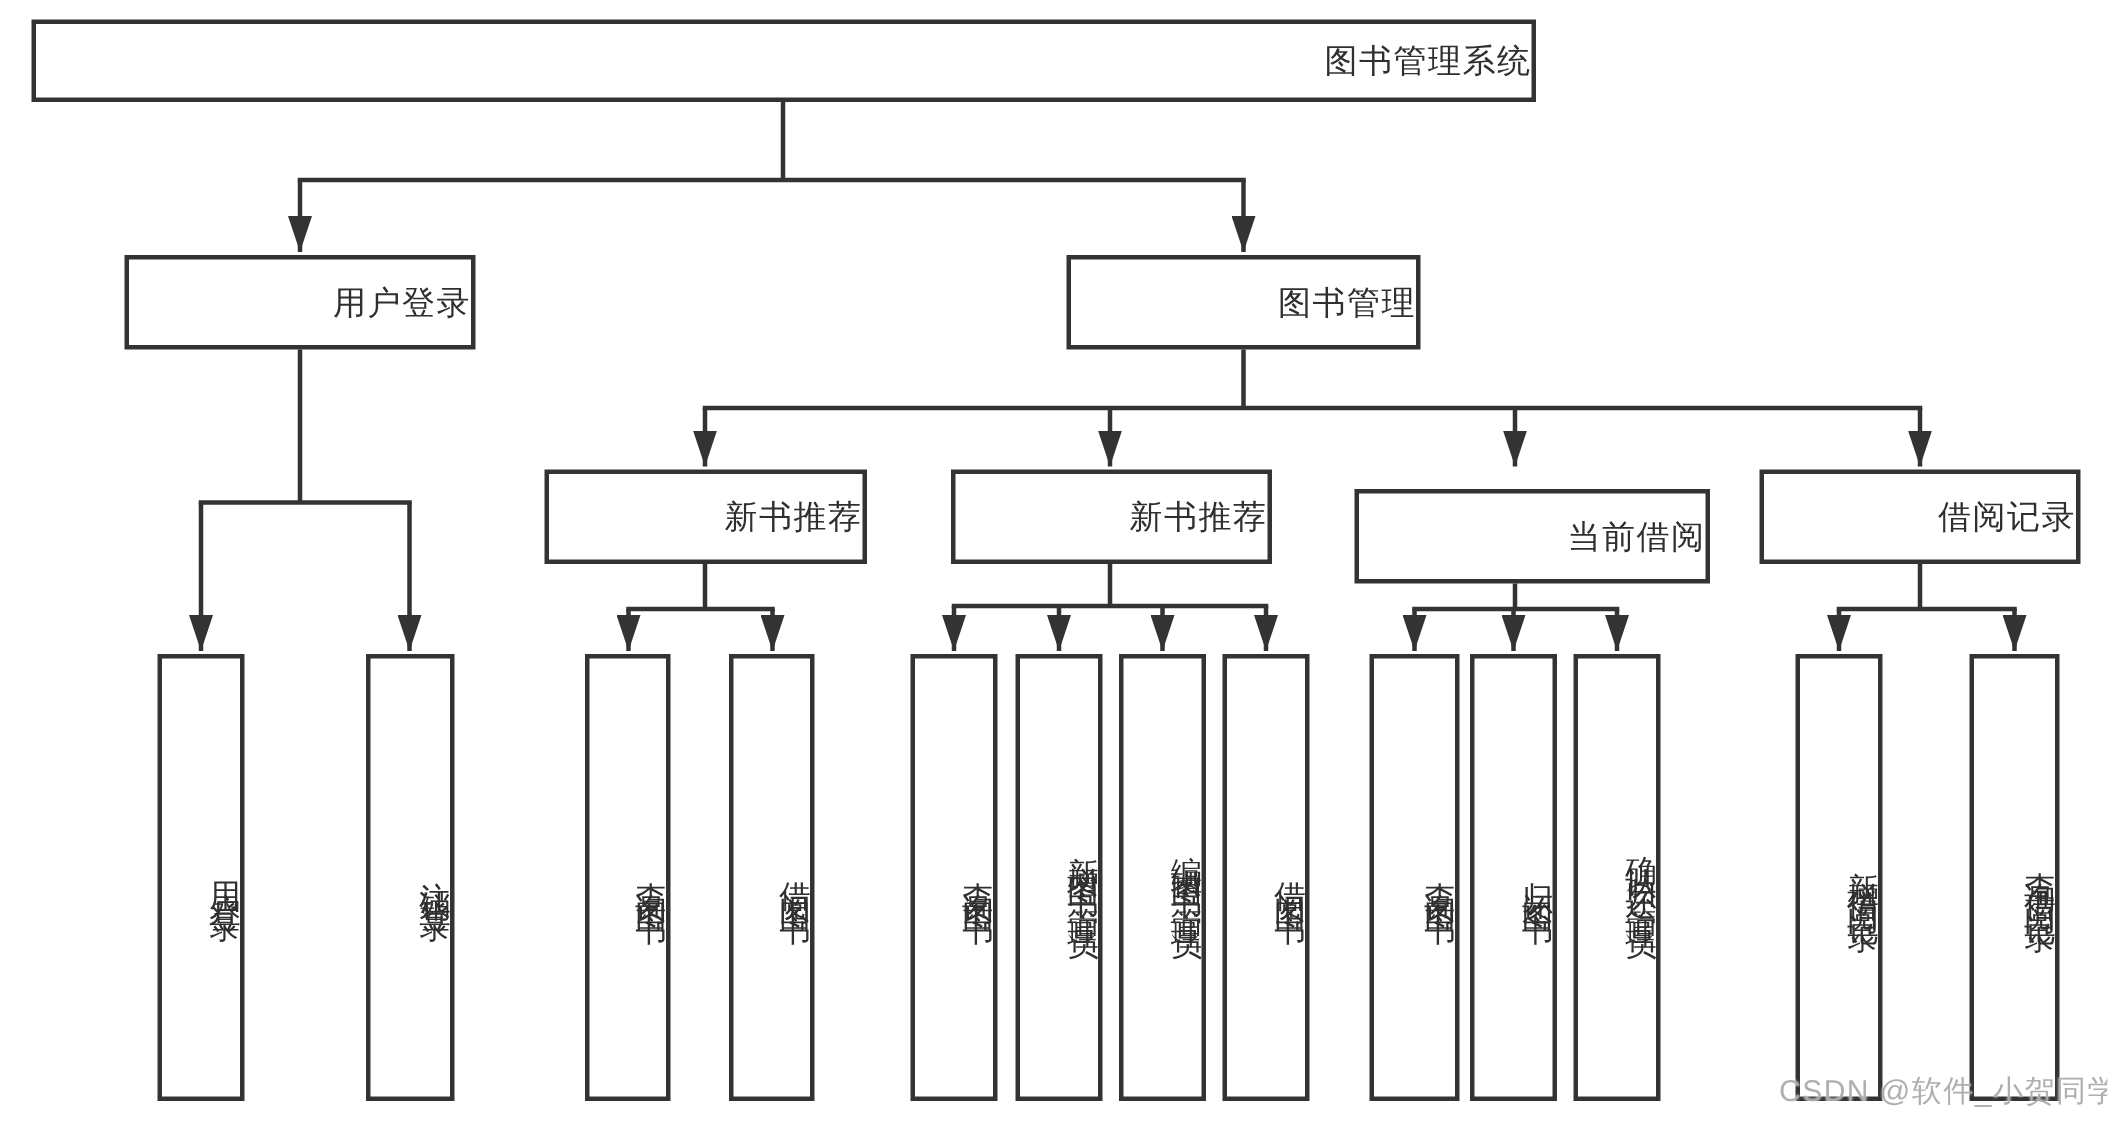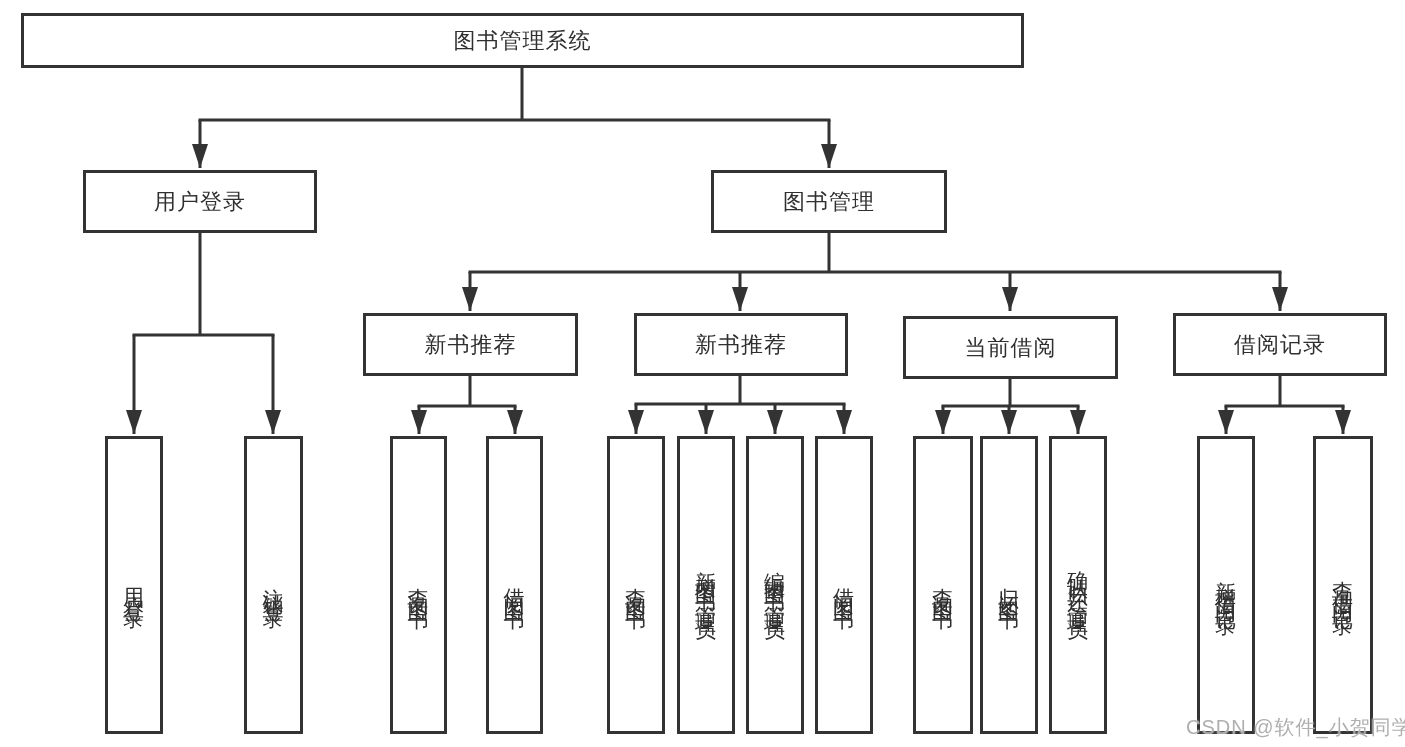--- a/index.html
+++ b/index.html
@@ -32,21 +32,21 @@
     stroke-width: 3;
     fill: none;
   }
   .node {
     position: absolute;
     box-sizing: border-box;
     border: 3px solid #333333;
     background: #ffffff;
     display: flex;
     align-items: center;
-    justify-content: center;
+    justify-content: flex-end;
     color: #2f2f2f;
     z-index: 2;
   }
   .h-label {
     font-size: 22px;
     letter-spacing: 1px;
     white-space: nowrap;
   }
   .v-label {
     writing-mode: vertical-rl;
@@ -127,21 +127,21 @@
   <div class="node" style="left:363px;top:313px;width:215px;height:63px">
     <span class="h-label">新书推荐</span>
   </div>
 
   <div class="node" style="left:711px;top:170px;width:236px;height:63px">
     <span class="h-label">图书管理</span>
   </div>
   <div class="node" style="left:634px;top:313px;width:214px;height:63px">
     <span class="h-label">新书推荐</span>
   </div>
-  <div class="node" style="left:903px;top:316px;width:215px;height:63px">
+  <div class="node" style="left:903px;top:326px;width:237px;height:63px">
     <span class="h-label">当前借阅</span>
   </div>
   <div class="node" style="left:1173px;top:313px;width:214px;height:63px">
     <span class="h-label">借阅记录</span>
   </div>
 
   <div class="node leaf" style="left:105px;top:436px;width:58px;height:298px">
     <span class="v-label">用户登录</span>
   </div>
   <div class="node leaf" style="left:244px;top:436px;width:59px;height:298px">

